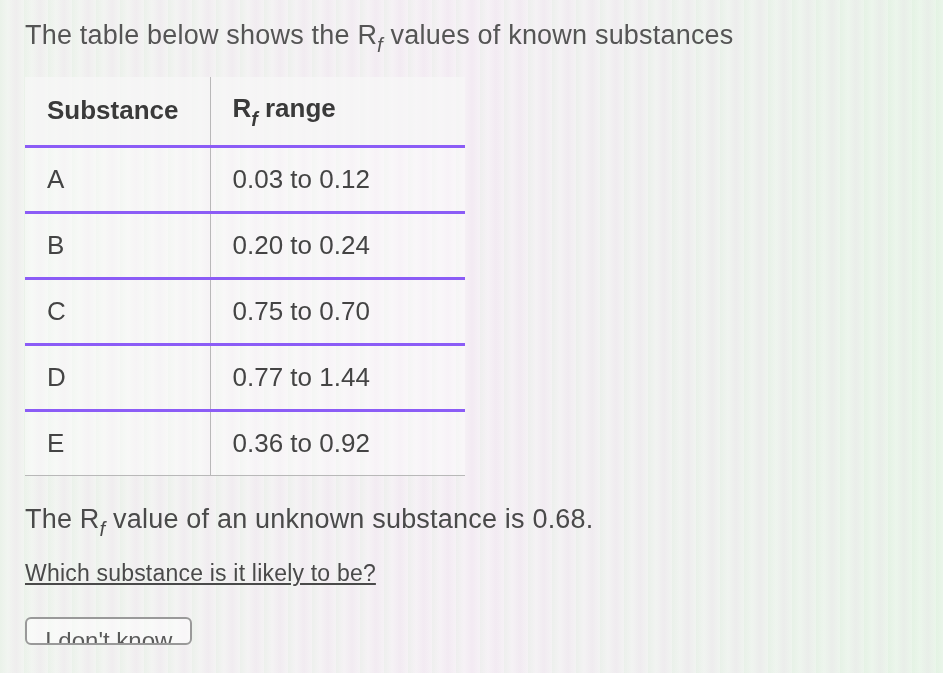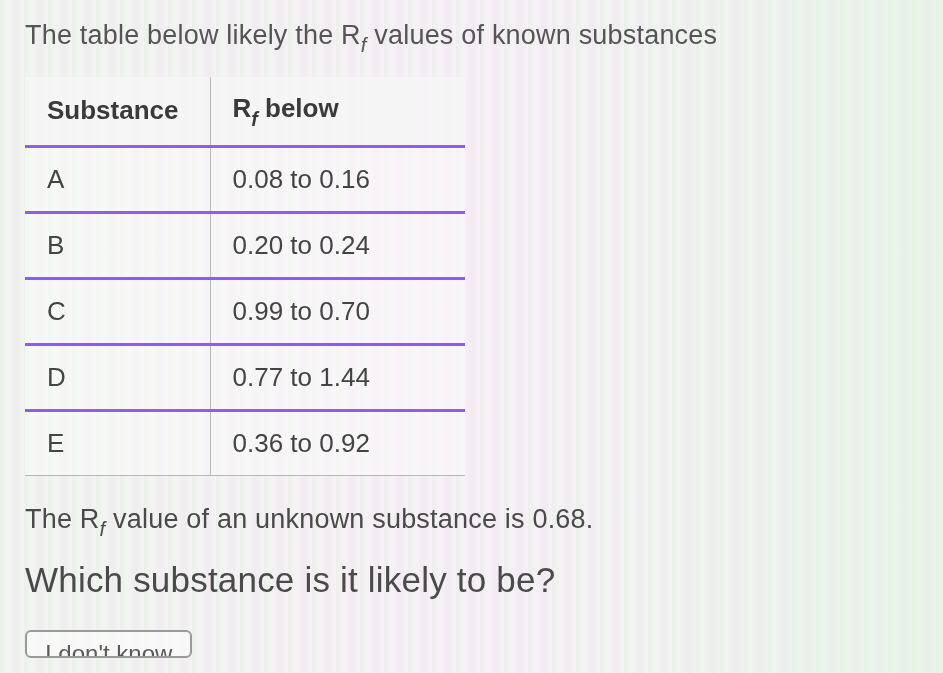--- a/index.html
+++ b/index.html
@@ -65,24 +65,25 @@
       width: 185px;
     }
     tr:last-child td { border-bottom: 1px solid #b8b8b8; }
     .statement {
       font-size: 27px;
       color: #4a4a4a;
       margin-bottom: 21px;
       letter-spacing: 0.2px;
     }
     .question {
-      font-size: 35px;
+      font-size: 23px;
       color: #4a4a4a;
       margin-bottom: 30px;
       letter-spacing: 0.2px;
+      text-decoration: underline;
     }
     .dont-know-btn {
       display: inline-block;
       border: 2px solid #999;
       border-radius: 6px;
       padding: 10px 18px 0 18px;
       font-size: 24px;
       color: #5a5a5a;
       background: rgba(255,255,255,0.5);
       cursor: pointer;
@@ -90,44 +91,44 @@
       overflow: hidden;
       line-height: 1;
     }
   </style>
 </head>
 <body>
 
 <div class="content">
 
   <p class="intro-text">
-    <span>The table below likely the R</span><span class="sub-f">f</span><span> values of known substances</span>
+    <span>The table below shows the R</span><span class="sub-f">f</span><span> values of known substances</span>
   </p>
 
   <table>
     <thead>
       <tr>
         <th>Substance</th>
         <th>
-          <span>R</span><span class="sub-f">f</span><span> below</span>
+          <span>R</span><span class="sub-f">f</span><span> range</span>
         </th>
       </tr>
     </thead>
     <tbody>
       <tr>
         <td>A</td>
-        <td>0.08 to 0.16</td>
+        <td>0.03 to 0.12</td>
       </tr>
       <tr>
         <td>B</td>
         <td>0.20 to 0.24</td>
       </tr>
       <tr>
         <td>C</td>
-        <td>0.99 to 0.70</td>
+        <td>0.75 to 0.70</td>
       </tr>
       <tr>
         <td>D</td>
         <td>0.77 to 1.44</td>
       </tr>
       <tr>
         <td>E</td>
         <td>0.36 to 0.92</td>
       </tr>
     </tbody>

